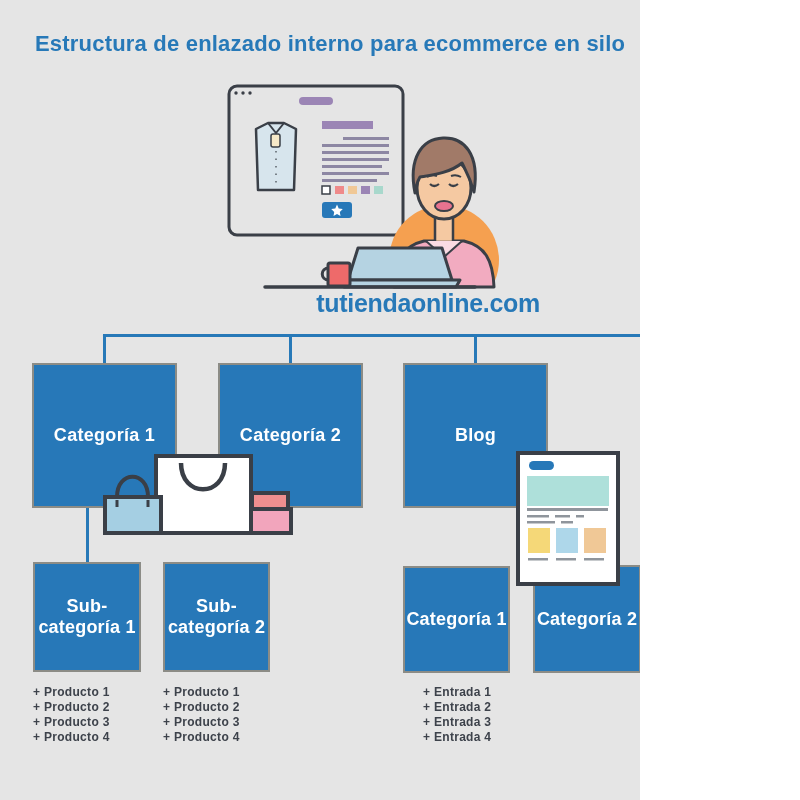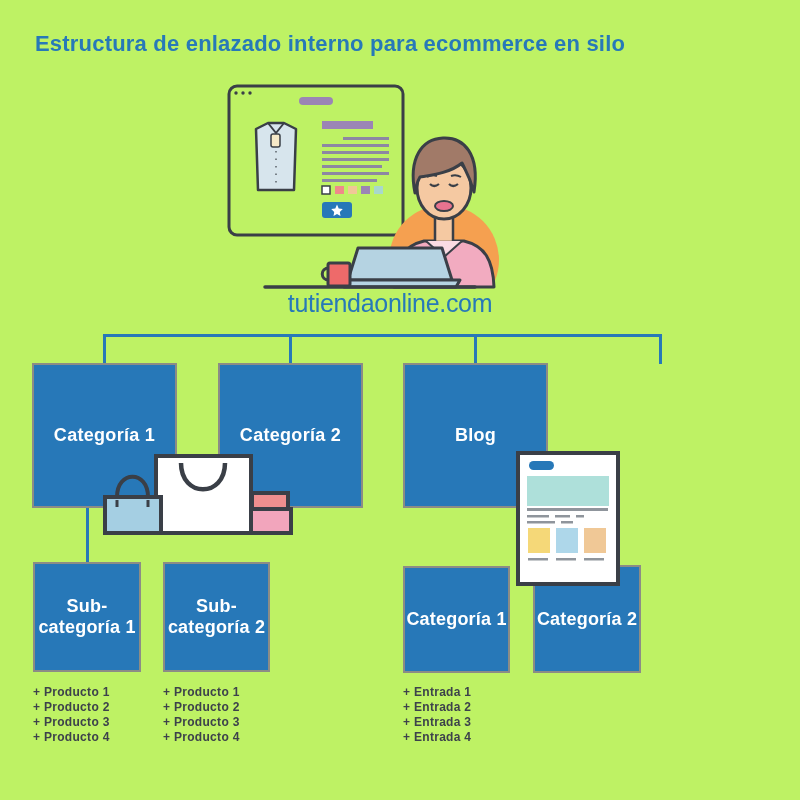--- a/index.html
+++ b/index.html
@@ -1,38 +1,38 @@
 <!DOCTYPE html>
 <html><head>
 <meta charset="utf-8">
 <style>
   html,body{margin:0;padding:0;}
-  .stage{position:relative;width:800px;height:800px;background:#bef264;overflow:hidden;
+  .stage{position:relative;width:640px;height:800px;background:#e5e5e5;overflow:hidden;
          font-family:"Liberation Sans",sans-serif;}
   .abs{position:absolute;}
   .title{left:35px;top:31px;font-size:22px;font-weight:800;color:#2779B8;letter-spacing:.2px;}
-  .domain{left:240px;top:289px;width:300px;text-align:center;font-size:25px;font-weight:400;
+  .domain{left:240px;top:289px;width:300px;text-align:right;font-size:25px;font-weight:700;
           color:#2779B8;letter-spacing:-.3px;}
   .line{background:#2779B8;}
   .h-line{left:103px;top:334px;width:559px;height:3px;border-radius:2px;}
   .v-stub{top:334px;width:3px;height:30px;}
   .v1{left:103px;} .v2{left:289px;} .v3{left:474px;} .v4{left:659px;}
   .silo-line{left:86px;top:508px;width:3px;height:55px;}
   .box{background:#2778B8;border:2px solid #8C8C86;color:#fff;display:flex;flex-direction:column;
        align-items:center;justify-content:center;text-align:left;font-weight:600;
        box-sizing:border-box;z-index:2;}
   .box-l1{width:145px;height:145px;top:363px;font-size:18px;letter-spacing:.3px;}
   .b1{left:32px;} .b2{left:218px;} .b3{left:403px;} .b4{left:588px;}
   .box-l2{font-size:18px;line-height:21px;letter-spacing:.2px;}
   .s1{left:33px;top:562px;width:108px;height:110px;}
   .s2{left:163px;top:562px;width:107px;height:110px;}
   .s3{left:403px;top:566px;width:107px;height:107px;}
   .s4{left:533px;top:565px;width:108px;height:108px;}
   .plist{color:#3D424B;font-size:12px;font-weight:700;line-height:15px;letter-spacing:.3px;}
-  .pl1{left:33px;top:685px;} .pl2{left:163px;top:685px;} .pl3{left:403px;top:685px;}
+  .pl1{left:33px;top:685px;} .pl2{left:163px;top:685px;} .pl3{left:423px;top:685px;}
   .source{left:470px;top:763px;width:300px;text-align:right;font-size:17px;font-weight:600;color:#2779B8;}
   .illu{z-index:3;}
 </style>
 </head>
 <body>
 
 <div class="stage">
 
   <div class="abs title">Estructura de enlazado interno para ecommerce en silo</div>
 

